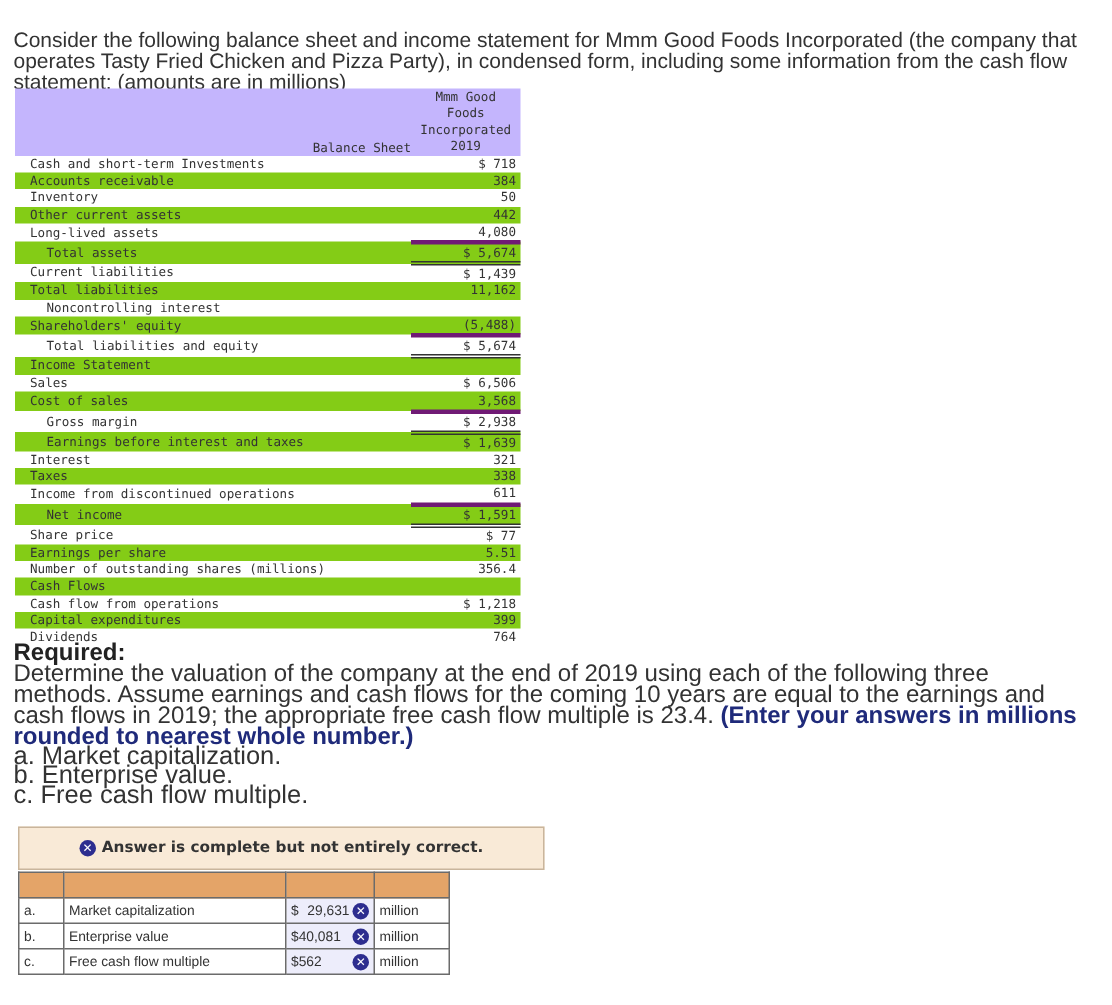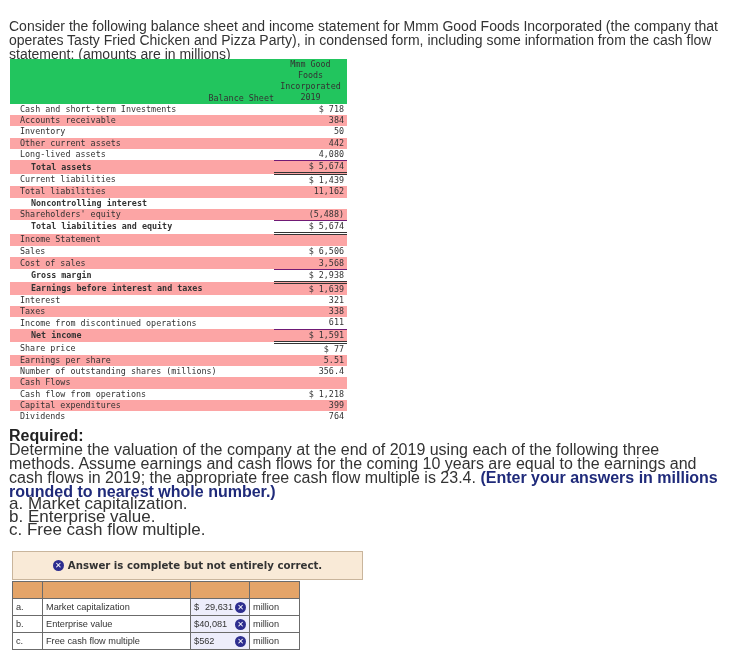--- a/index.html
+++ b/index.html
@@ -11,27 +11,27 @@
     position: absolute; left: 9px; top: 19px; width: 725px;
     font-size: 14px; line-height: 14px; color: #333;
   }
   .fin-table {
     position: absolute; left: 10px; top: 59px; width: 337px;
     border-collapse: collapse;
     font-family: "DejaVu Sans Mono", monospace; font-size: 8.4px; color: #333;
   }
   .fin-table td { padding: 0; height: 11.2px; line-height: 11px; white-space: nowrap; }
   .fin-table td.lbl { padding-left: 10px; }
-  .fin-table td.lbl.ind { padding-left: 21px; font-weight: bold; }
+  .fin-table td.lbl.ind { padding-left: 21px; }
   .fin-table td.val { text-align: right; padding-right: 3px; width: 70px; }
-  .fin-table tr.hdr td { background: #22c55e; vertical-align: bottom; margin-top: 19px; }
+  .fin-table tr.hdr td { background: #c4b5fd; vertical-align: bottom; margin-top: 19px; }
   .fin-table tr.hdr td.hval { text-align: center; line-height: 11px; padding-bottom: 1px; }
   .fin-table tr.hdr td.hlbl { text-align: right; padding-left: 80px; }
-  .fin-table tr.alt td { background: #fca5a5; }
-  .line-under { border-bottom: 1px solid #701a75; }
+  .fin-table tr.alt td { background: #84cc16; }
+  .line-under { border-bottom: 3px solid #701a75; }
   .dbl-under { border-bottom: 3px double #333; }
   .req {
     position: absolute; left: 9px; top: 429px; width: 715px;
     font-size: 16px; line-height: 14px; color: #333;
   }
   .req .req-title { font-weight: bold; color: #222; }
   .req .blue { color: #1f2a7a; font-weight: bold; }
   .parts {
     position: absolute; left: 9px; top: 497px;
     font-size: 17px; line-height: 13px; color: #333;

